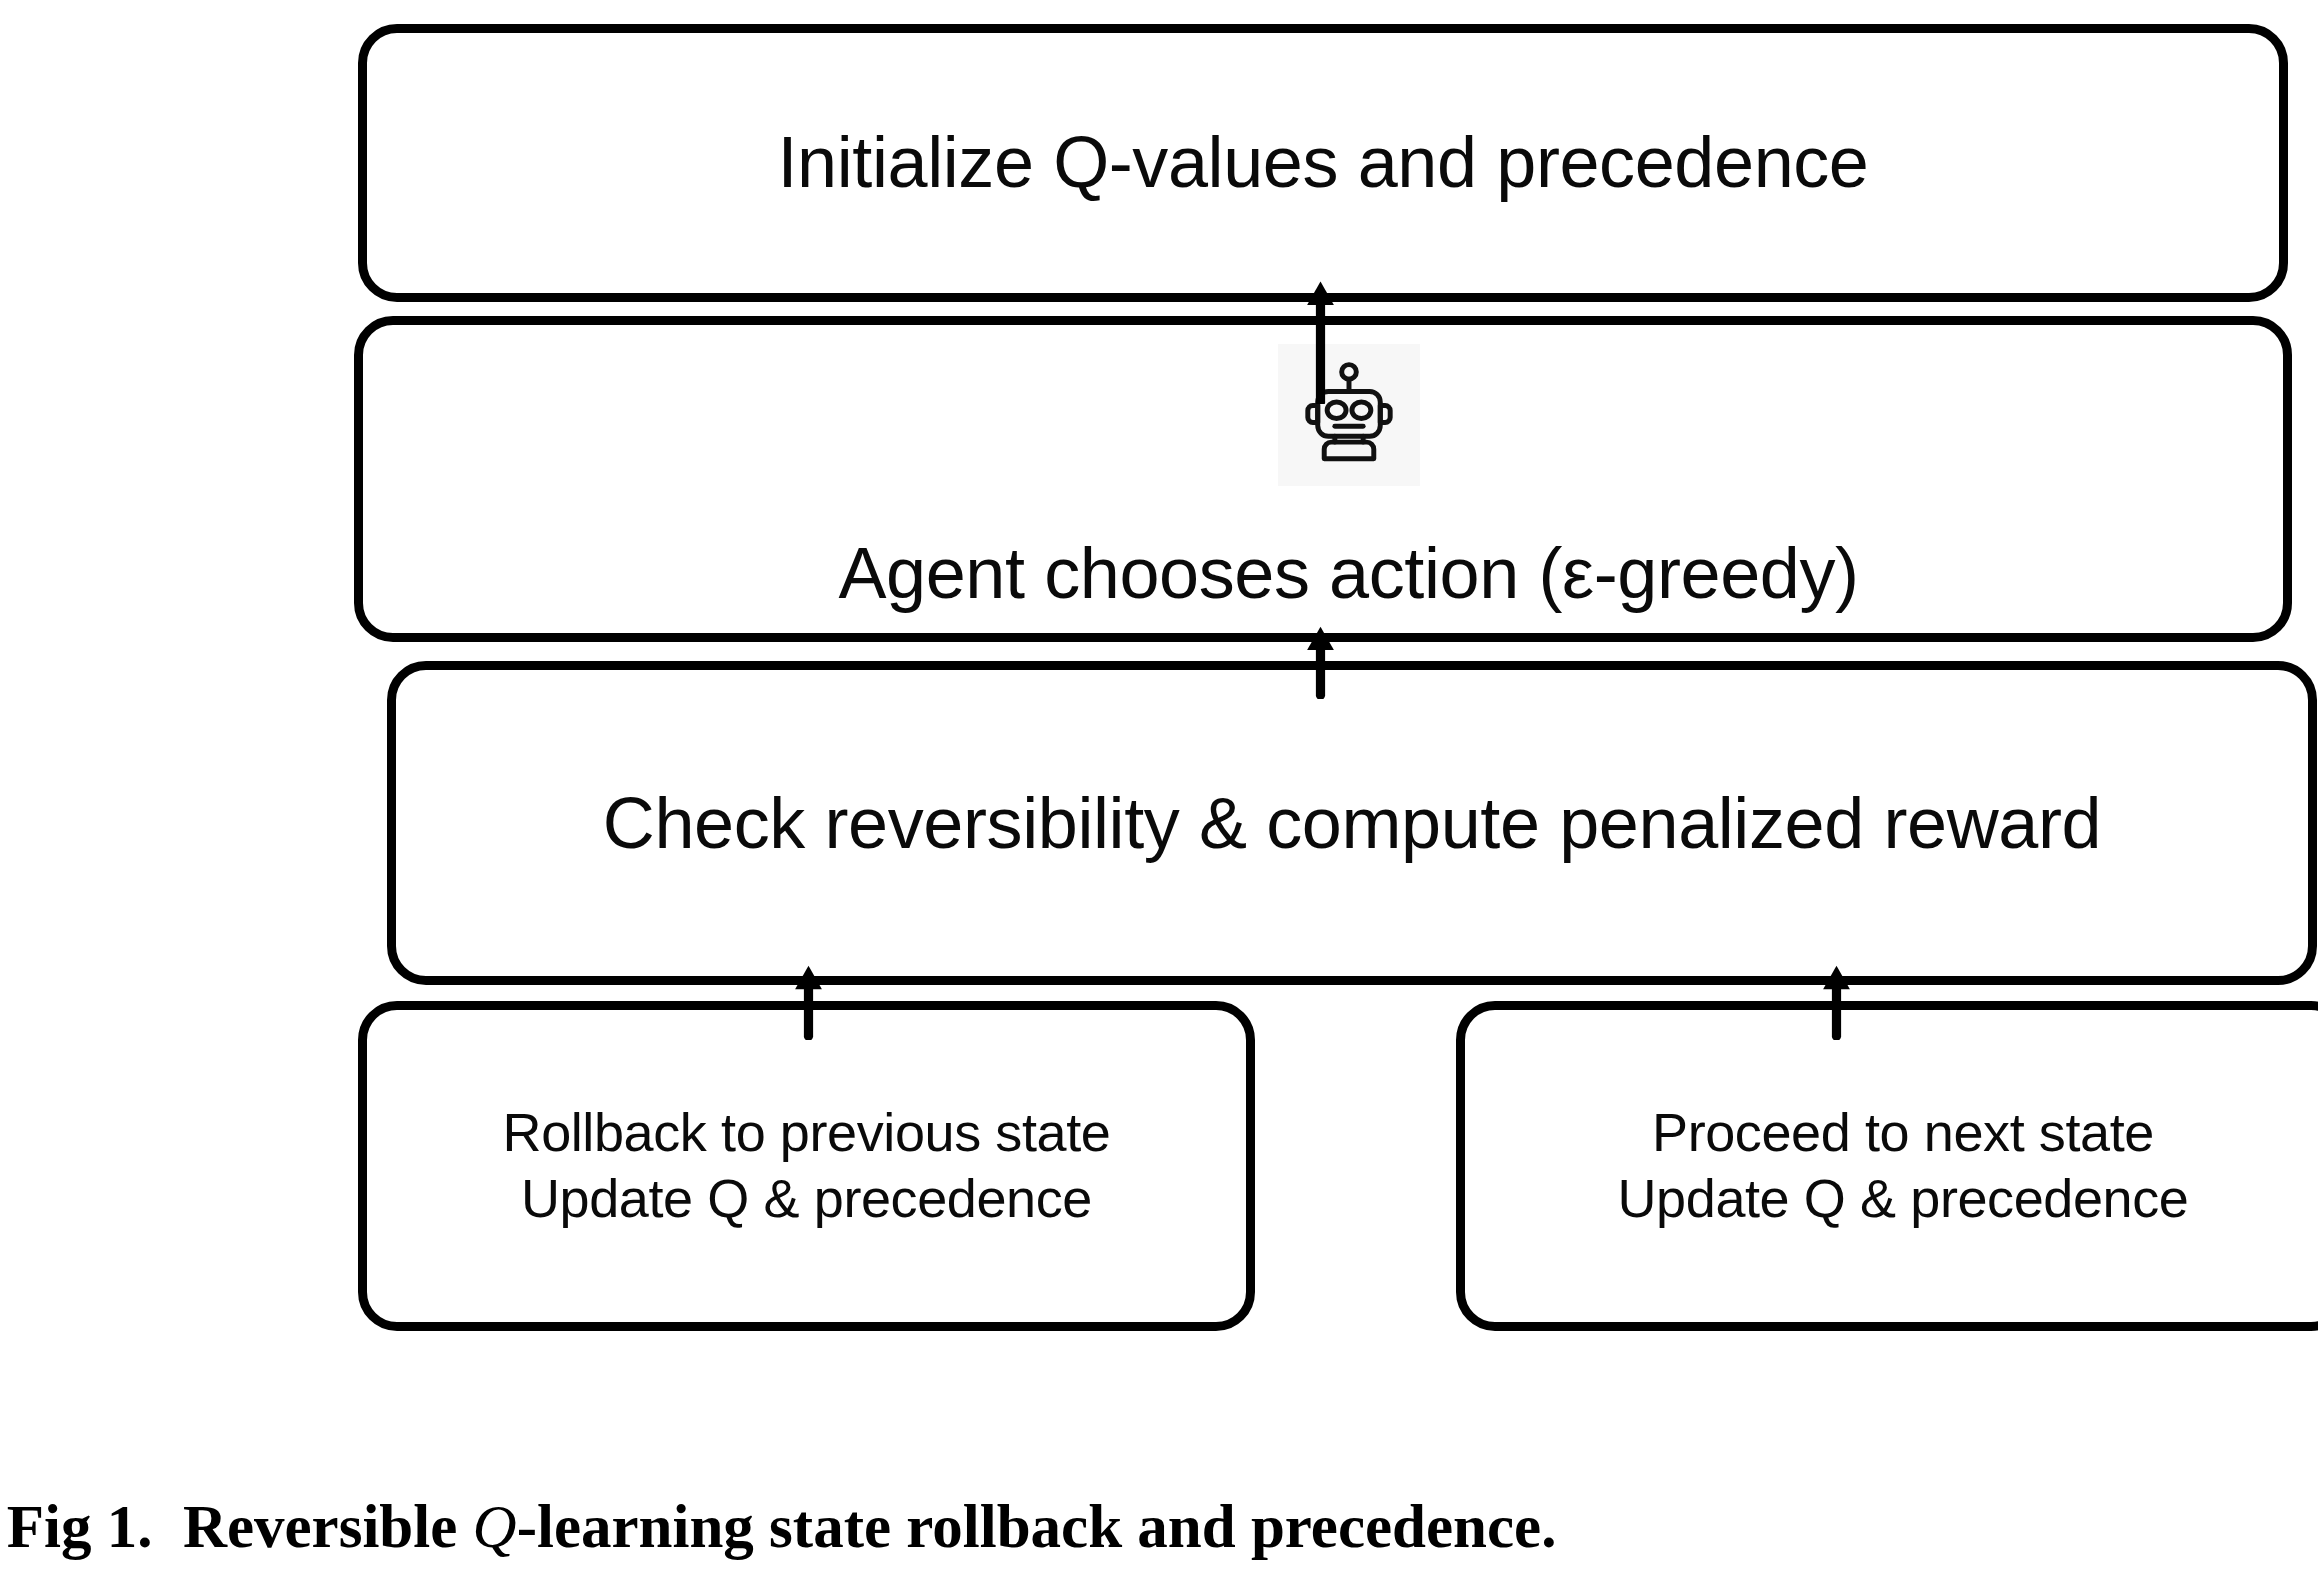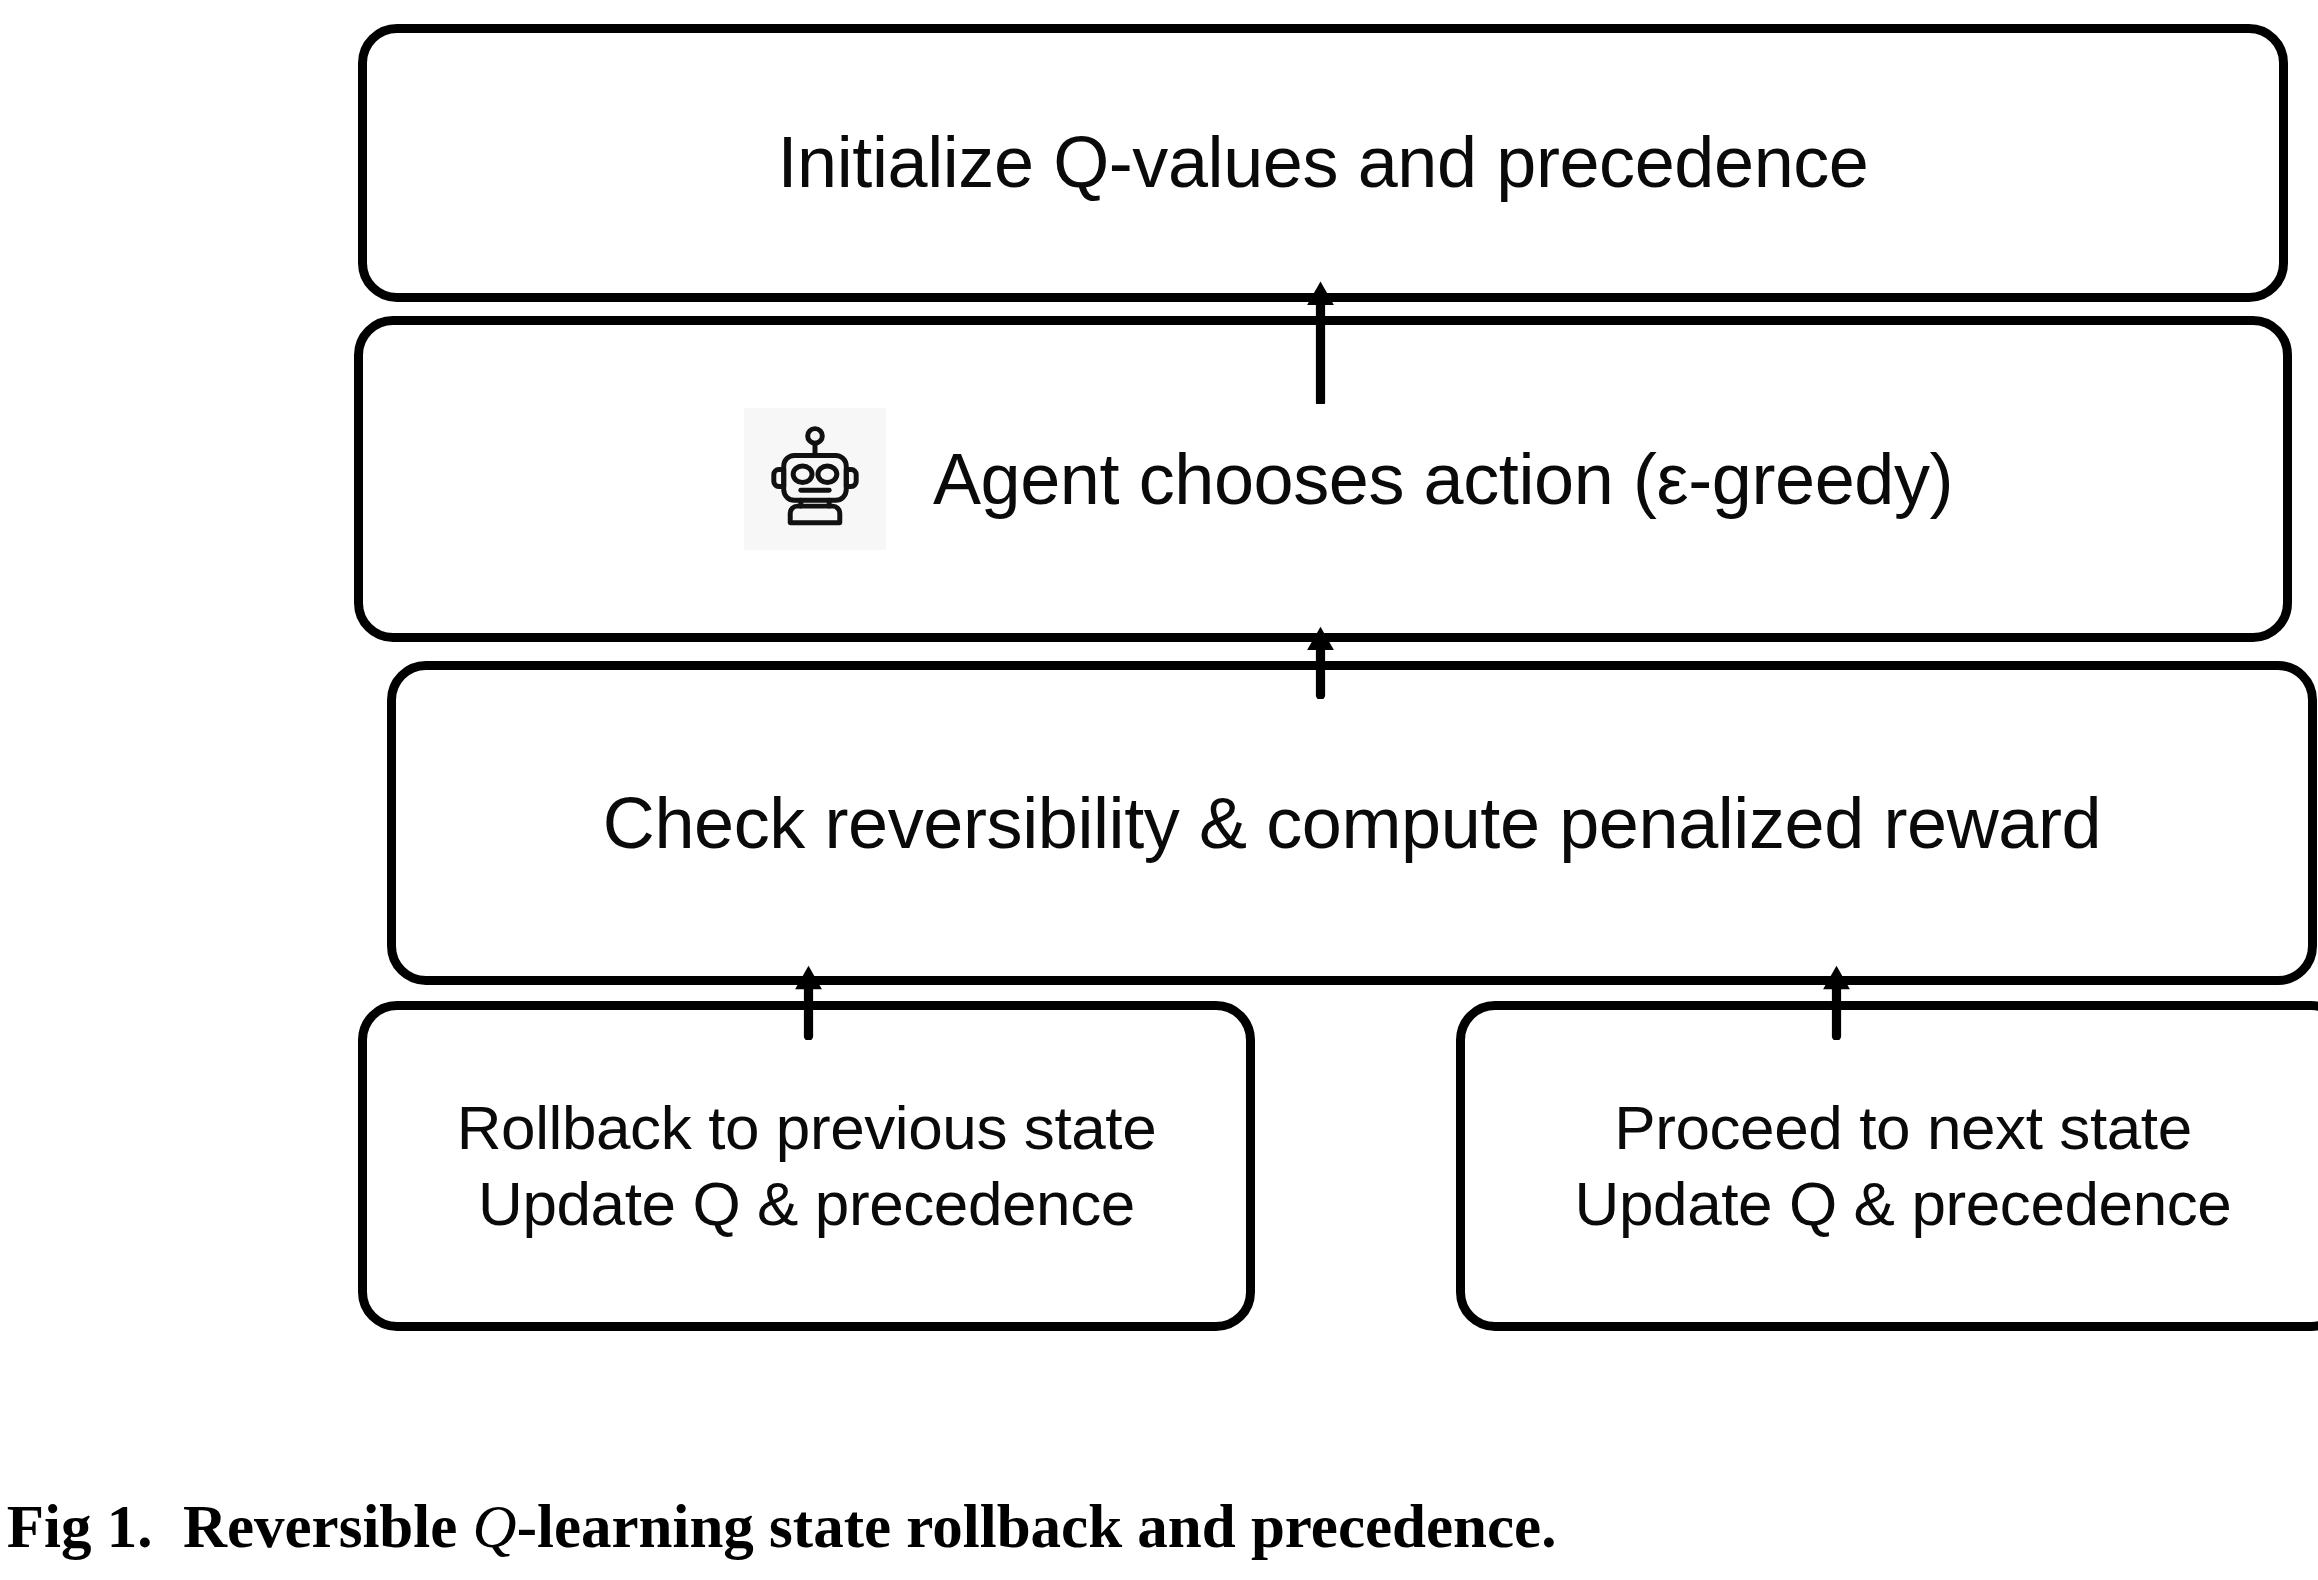--- a/index.html
+++ b/index.html
@@ -41,39 +41,40 @@
     font-size: 72px;
     font-weight: 400;
     line-height: 1.12;
     color: #0a0a0a;
     text-align: center;
     white-space: pre-line;
     letter-spacing: -0.4px;
   }
 
   .node-label.two-line {
-    font-size: 62px;
+    font-size: 54px;
     line-height: 1.22;
   }
 
   
   #node-initialize { left: 358px;  top: 23.6px;   width: 1930px; height: 278px; }
   #node-agent      { left: 354px;  top: 316px;  width: 1938px; height: 326px; }
   #node-check      { left: 358px;  top: 661px;  width: 1930px; height: 324px; margin-left: 29px; }
   #node-rollback   { left: 358px;  top: 1001px; width: 897px; height: 330px; }
   #node-proceed    { left: 1456px; top: 1001px; width: 894px; height: 330px; }
 
   
   #node-agent .agent-row {
     display: flex;
     align-items: center;
     justify-content: center;
     gap: 47px;
     width: 100%;
     padding-left: 51px;
+    flex-direction: column;
   }
 
   .robot-icon-wrap {
     width: 142px;
     height: 142px;
     background: #f7f7f7;
     display: flex;
     align-items: center;
     justify-content: center;
     flex: 0 0 auto;

